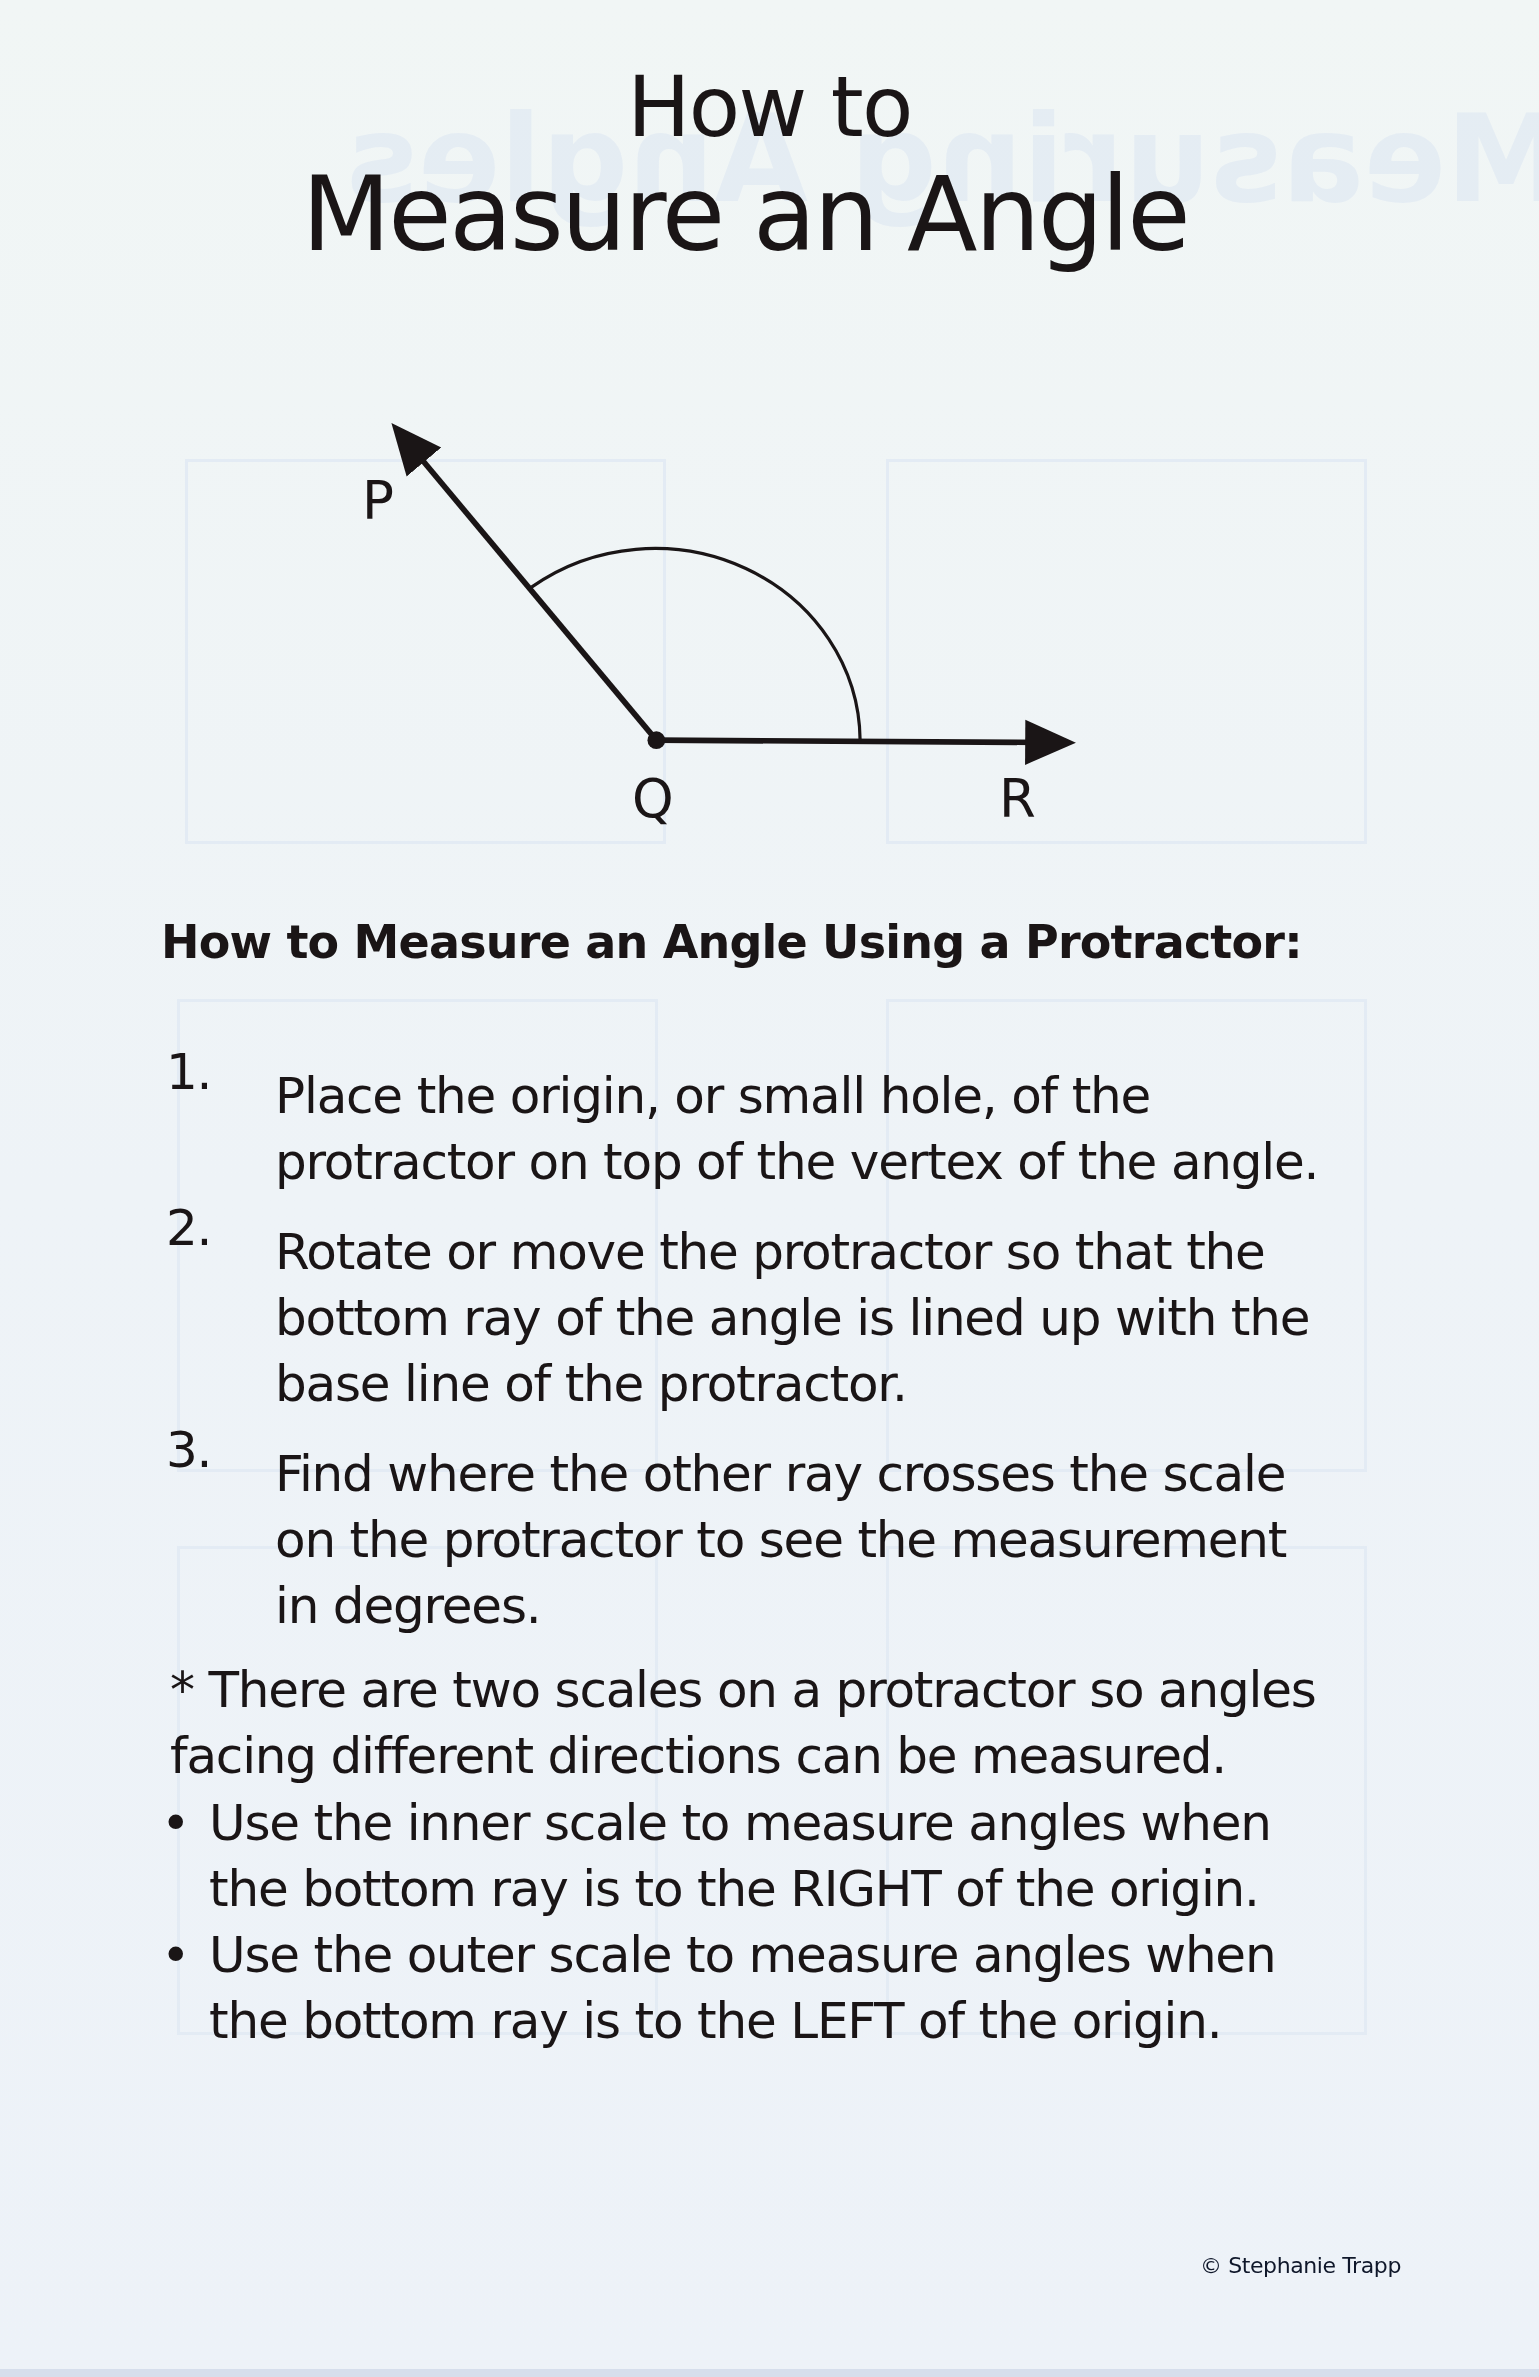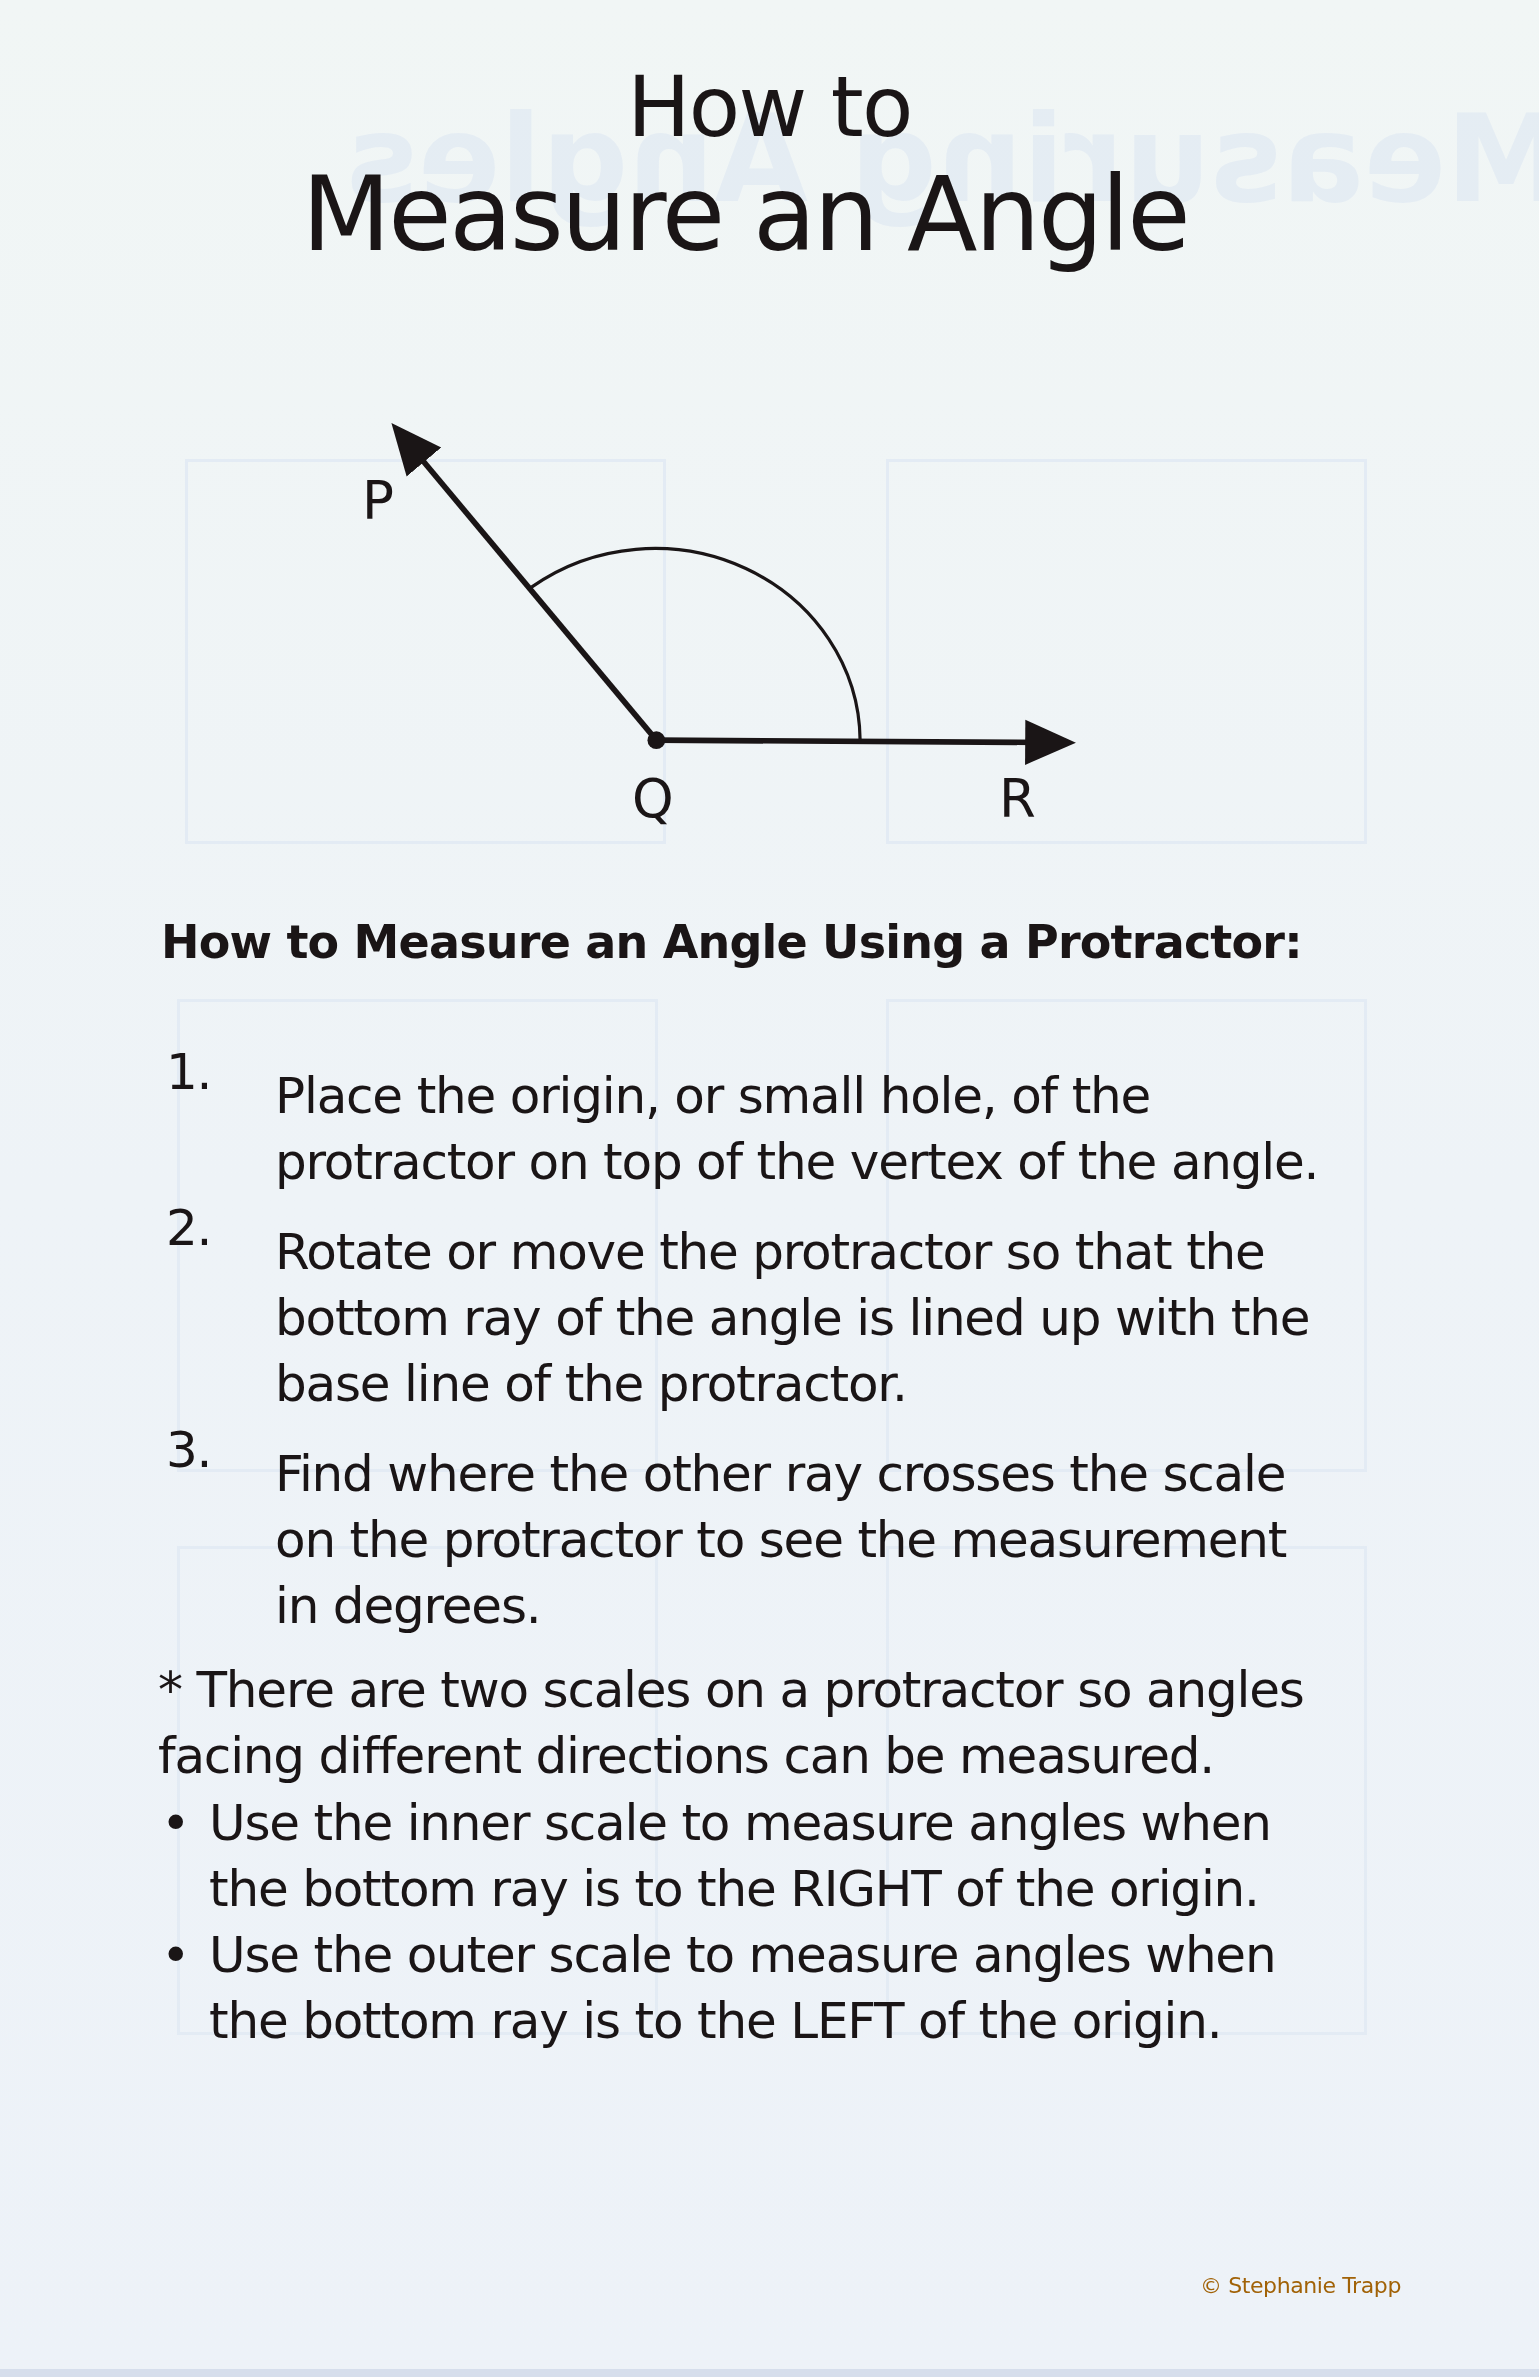--- a/index.html
+++ b/index.html
@@ -30,30 +30,30 @@
   }
   .subhead {
     position: absolute; left: 161px; top: 907px; font-size: 46px; font-weight: bold;
     font-family: "DejaVu Sans", sans-serif; letter-spacing: -0.8px; white-space: nowrap; margin-top: 8px;
   }
   .steps { position: absolute; left: 166px; top: 1039px; width: 1289px; }
   .step { display: flex; font-size: 50px; line-height: 66px; letter-spacing: -1.2px; }
   .step .num { width: 109px; flex: none; }
   .step .txt { flex: 1; white-space: pre-line; margin-top: 24px; }
   .note {
-    position: absolute; left: 158px; top: 1657px; width: 1321px;
+    position: absolute; left: 170px; top: 1657px; width: 1321px;
     font-size: 50px; line-height: 66px; letter-spacing: -1.2px; white-space: pre-line;
   }
   .bullets { position: absolute; left: 161px; top: 1790px; width: 1321px; }
   .bullet { display: flex; font-size: 50px; line-height: 66px; letter-spacing: -1.2px; }
   .bullet .dot { width: 48px; flex: none; }
   .bullet .txt { white-space: pre-line; }
   .copyright {
-    position: absolute; left: 1200px; top: 2253px; font-size: 22px; color: #a16207;
-    font-family: "DejaVu Sans", sans-serif; letter-spacing: -0.4px; white-space: nowrap; margin-top: 20px;
+    position: absolute; left: 1200px; top: 2253px; font-size: 22px; color: #0f172a;
+    font-family: "DejaVu Sans", sans-serif; letter-spacing: -0.4px; white-space: nowrap;
   }
   .bottom-edge { position: absolute; left: 0; bottom: 0; width: 1539px; height: 8px; background: #d6deec; }
 </style>
 </head>
 <body>
 
 <div class="ghost" style="left:346px; top:89px; font-size:121px; font-weight:bold; opacity:0.55;">Measuring Angles</div>
 <div class="ghost-box" style="left:185px; top:459px; width:475px; height:379px;"></div>
 <div class="ghost-box" style="left:886px; top:459px; width:475px; height:379px;"></div>
 <div class="ghost-box" style="left:177px; top:999px; width:475px; height:467px;"></div>

